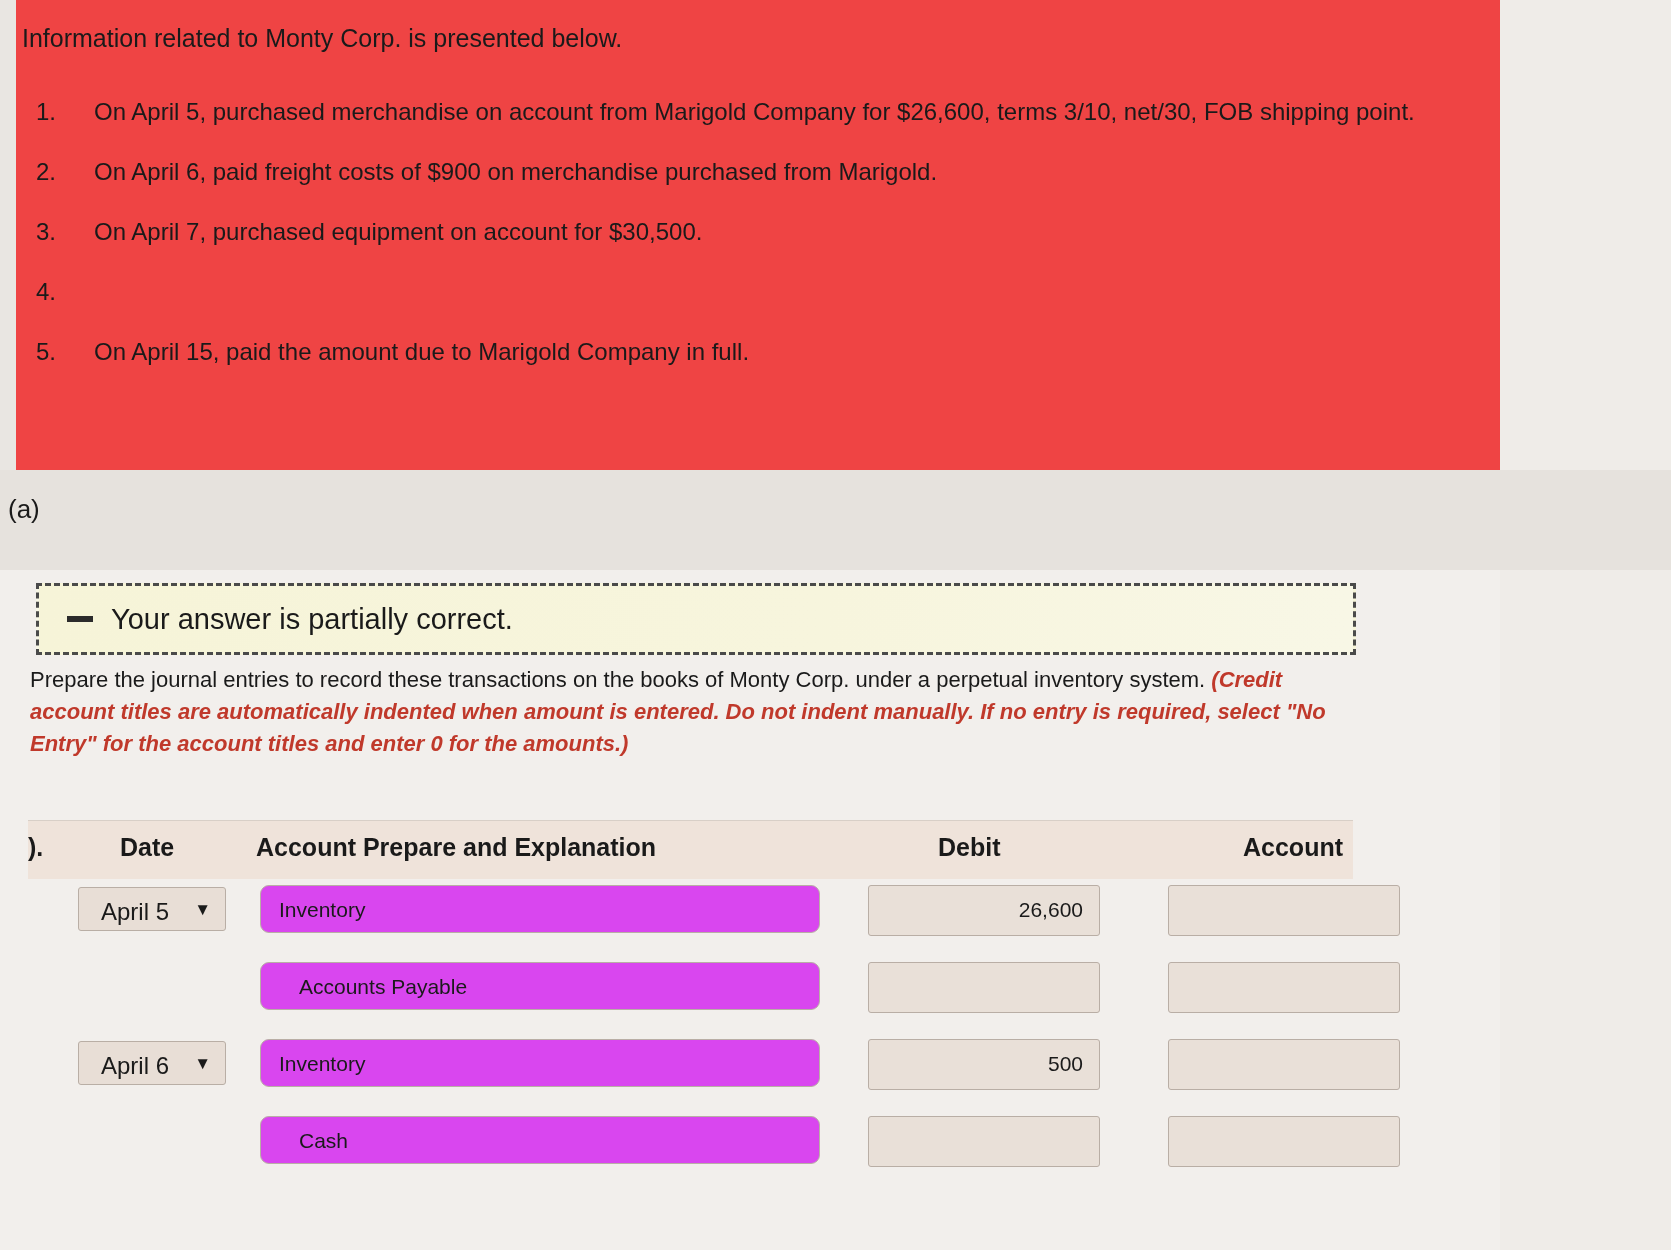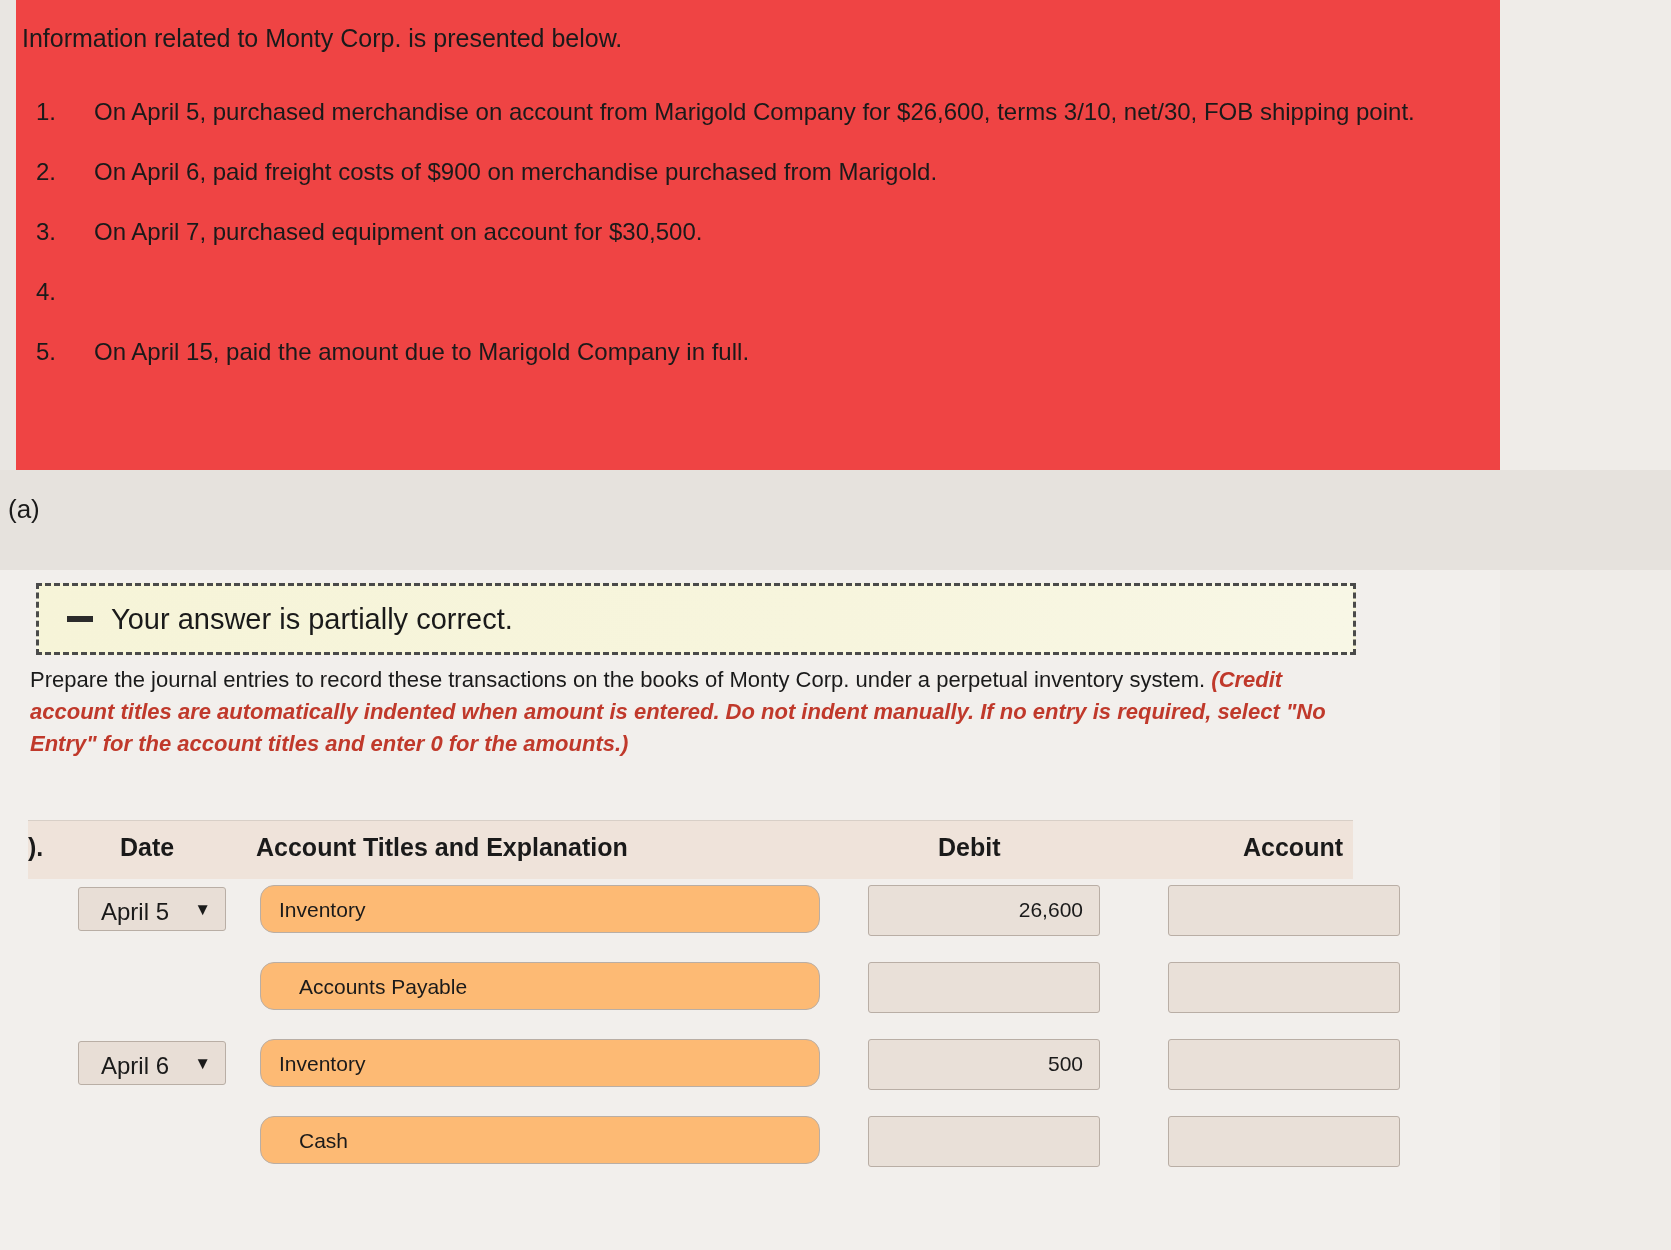--- a/index.html
+++ b/index.html
@@ -183,23 +183,23 @@
     font-size: 17px;
     color: #1a1a1a;
   }
 
   .acct {
     position: absolute;
     left: 232px;
     top: 6px;
     width: 560px;
     height: 48px;
-    background: #fdba74;
+    background: #d946ef;
     border: 1px solid #b9aea5;
-    border-radius: 14px;
+    border-radius: 9px;
     box-sizing: border-box;
   }
   .acct .txt {
     position: absolute;
     left: 18px;
     top: 12px;
     font-size: 21px;
     color: #1a1a1a;
   }
   .acct.indent .txt { left: 38px; }
@@ -282,21 +282,21 @@
 
 <div class="instructions">
   <span>Prepare the journal entries to record these transactions on the books of Monty Corp. under a perpetual inventory system. </span><span class="ital-red">(Credit account titles are automatically indented when amount is entered. Do not indent manually. If no entry is required, select "No Entry" for the account titles and enter 0 for the amounts.)</span>
 </div>
 
 <div class="jtable">
 
   <div class="jhead">
     <div class="h h-no">).</div>
     <div class="h h-date">Date</div>
-    <div class="h h-acct">Account Titles and Explanation</div>
+    <div class="h h-acct">Account Prepare and Explanation</div>
     <div class="h h-debit">Debit</div>
     <div class="h h-credit">Account</div>
   </div>
 
   <div class="jbody">
 
     <div class="jrow">
       <div class="sel">
         <span class="sel-val">April 5</span>
         <span class="chev">▼</span>

